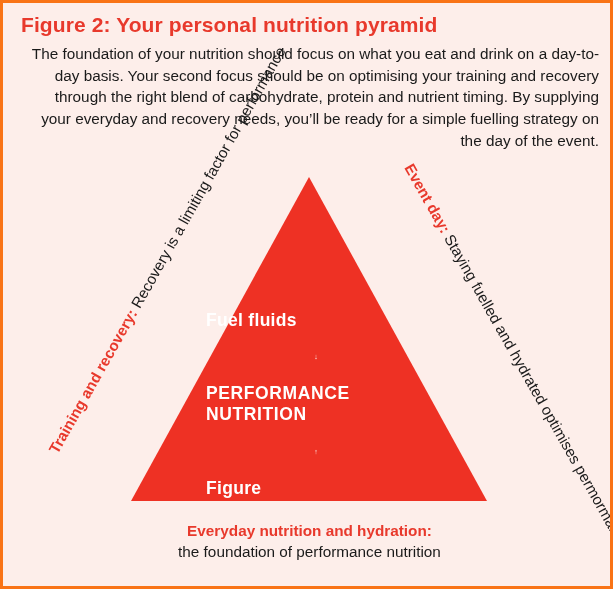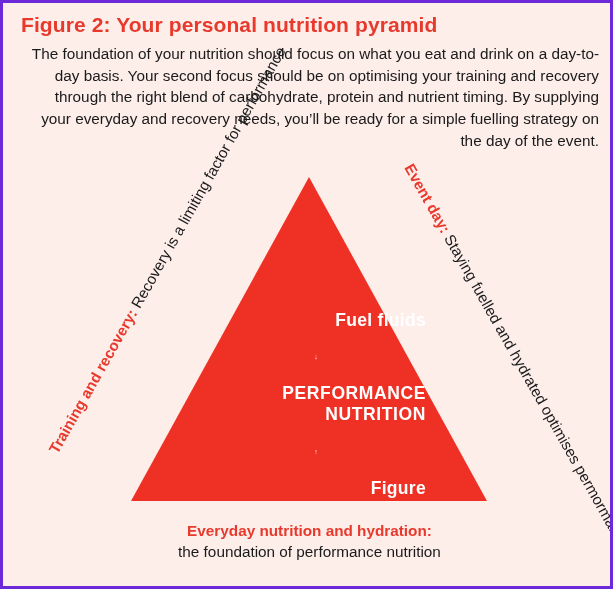--- a/index.html
+++ b/index.html
@@ -9,21 +9,21 @@
   }
   body {
     font-family: "Liberation Sans", sans-serif;
   }
   #figure-card {
     position: relative;
     width: 613px;
     height: 589px;
     box-sizing: border-box;
     background: #fdeeea;
-    border: 3px solid #6d28d9;
+    border: 3px solid #f97316;
     overflow: hidden;
   }
   #figure-title {
     position: absolute;
     left: 18px;
     top: 10px;
     width: 575px;
     font-size: 21px;
     font-weight: bold;
     color: #e8392c;
@@ -51,21 +51,21 @@
     position: absolute;
     left: 0;
     top: 0;
   }
   
   #inner-stack {
     position: absolute;
     left: 203px;
     top: 139px;
     width: 220px;
-    text-align: right;
+    text-align: left;
     color: #ffffff;
     font-weight: bold;
   }
   .inner-line {
     font-size: 17.5px;
     letter-spacing: 0.3px;
   }
   .inner-core {
     font-size: 17.5px;
     line-height: 1.22;

